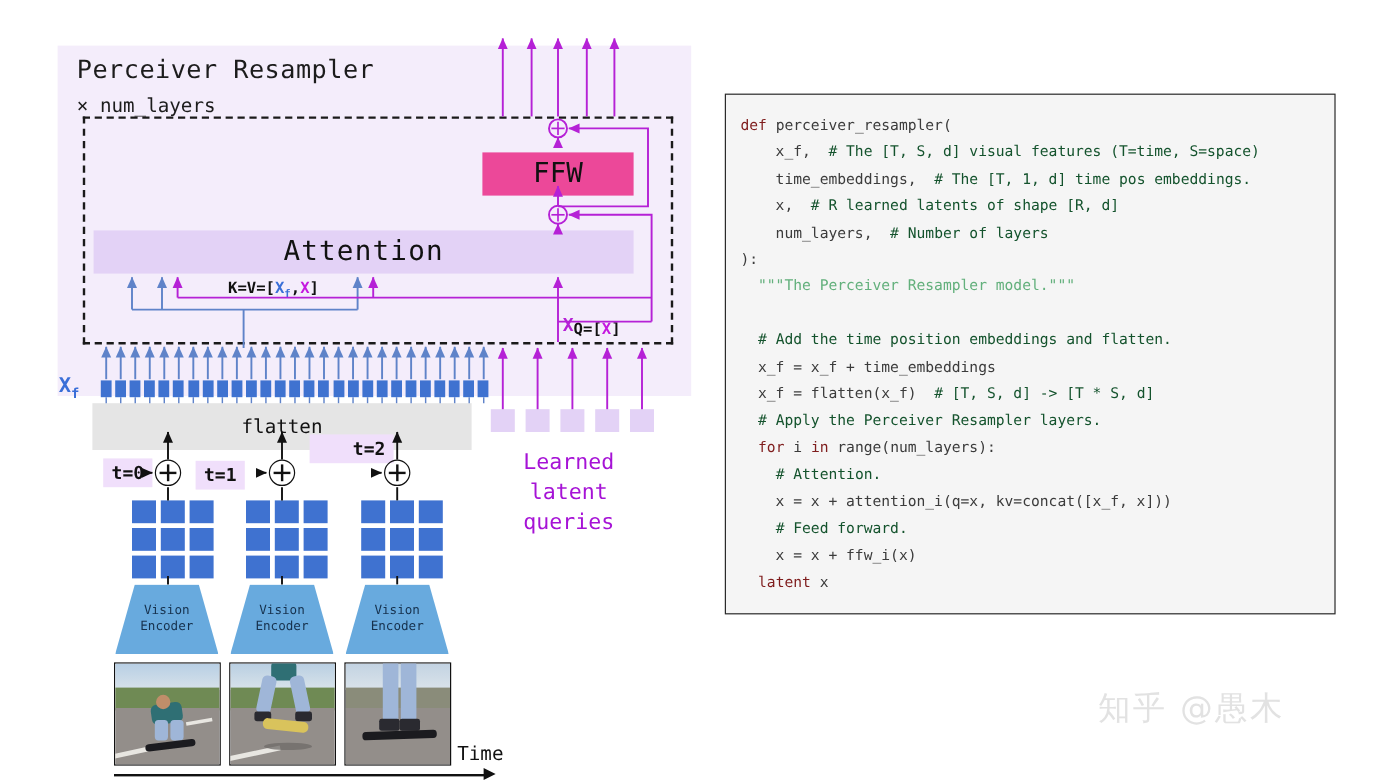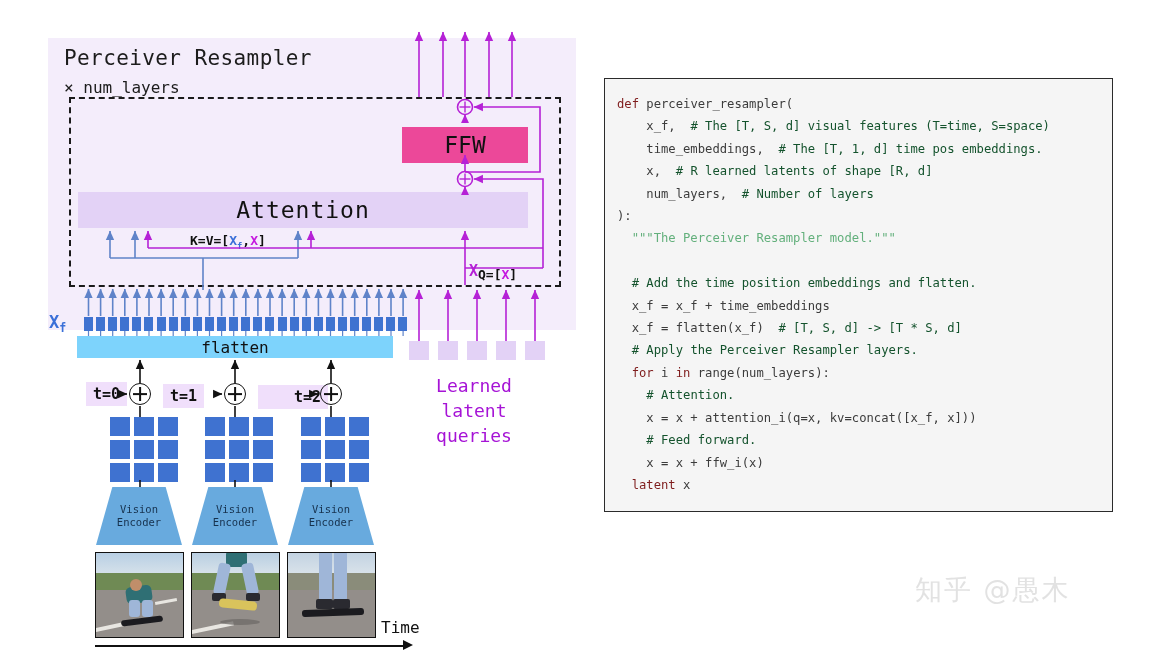--- a/index.html
+++ b/index.html
@@ -54,21 +54,21 @@
   }
   .blue-tok{color:#3a6fd8;}
   .mag-tok{color:#c519df;}
   sub{font-size:0.68em;}
 
   
   #xf-label{position:absolute;left:49px;top:312px;font-size:17px;font-weight:bold;color:#3a6fd8;}
   #xf-token-row{position:absolute;left:84px;top:317px;height:14px;display:flex;gap:0px;}
   .xf-token{width:9px;height:14px;background:#3f72d0;margin-right:3.1px;}
   #flatten-bar{
-    position:absolute;left:77px;top:336px;width:316px;height:22px;background:#7dd3fc;
+    position:absolute;left:77px;top:336px;width:316px;height:39px;background:#e5e5e5;
     display:flex;align-items:center;justify-content:center;font-size:16px;color:#111;
   }
 
   
   #latent-row{position:absolute;left:409px;top:341px;display:flex;gap:9px;}
   .latent-sq{width:20px;height:19px;background:#e3d2f6;}
   #latent-caption{
     position:absolute;left:414px;top:373px;width:120px;font-size:18px;color:#a613d6;
     line-height:25px;text-align:center;
   }
@@ -207,21 +207,21 @@
       <div class="latent-sq"></div>
       <div class="latent-sq"></div>
       <div class="latent-sq"></div>
       <div class="latent-sq"></div>
       <div class="latent-sq"></div>
     </div>
   <div id="latent-caption">Learned latent queries</div>
 
   <div class="t-chip" style="left:66px;top:382px;margin-left:20px;">t=0</div>
   <div class="t-chip" style="left:163px;top:384px;">t=1</div>
-  <div class="t-chip" style="left:258px;top:385px;padding-left:36px;">t=2</div>
+  <div class="t-chip" style="left:258px;top:362px;padding-left:36px;">t=2</div>
 
   <div class="plus-circle" style="left:129px;top:383px;"></div>
   <div class="plus-circle" style="left:224px;top:383px;"></div>
   <div class="plus-circle" style="left:320px;top:383px;"></div>
 
   <div class="patch-grid" style="left:110px;top:417px;">
       <div class="patch"></div>
       <div class="patch"></div>
       <div class="patch"></div>
       <div class="patch"></div>

